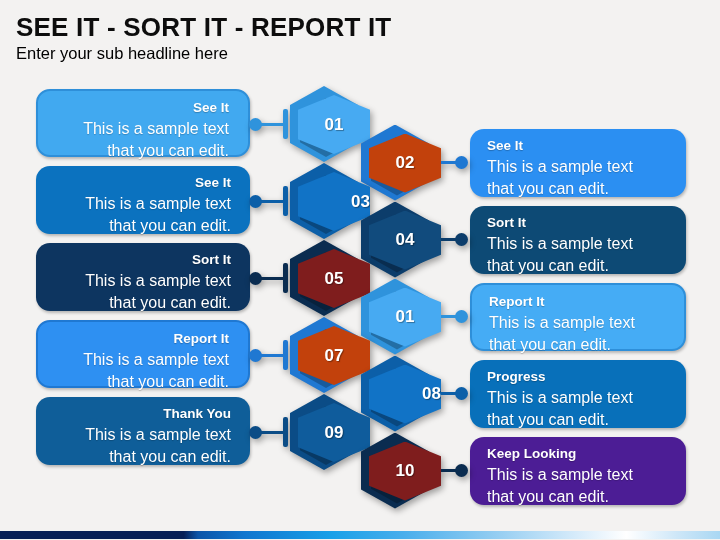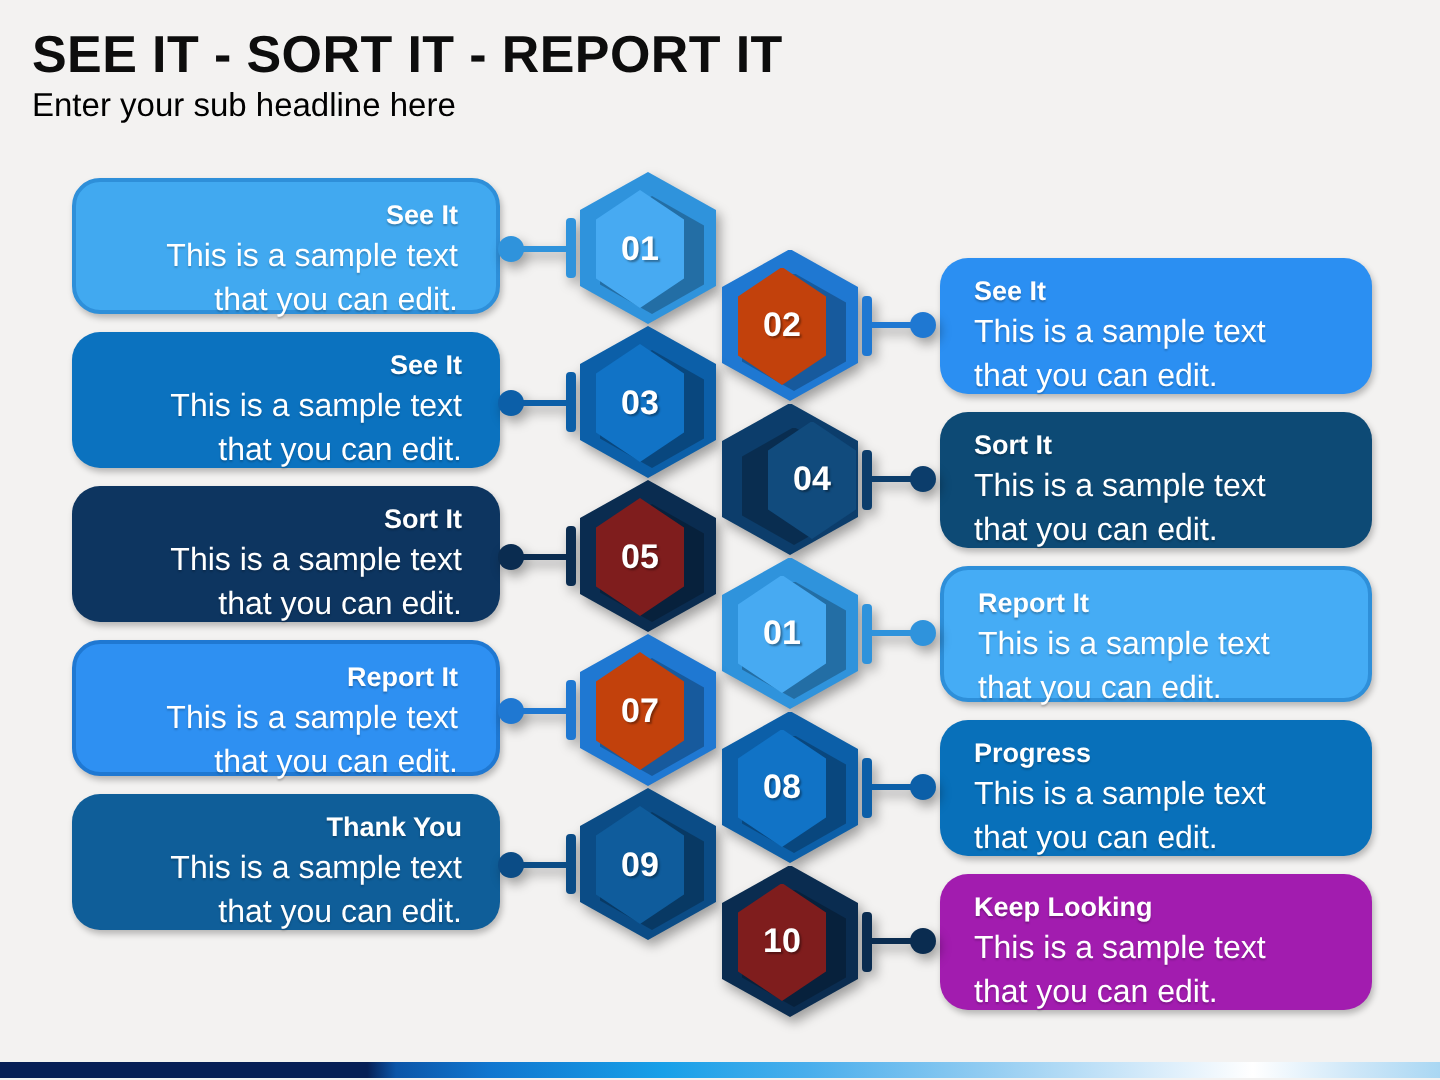--- a/index.html
+++ b/index.html
@@ -30,42 +30,42 @@
   .box-body{font-size:16px;line-height:1.4;text-shadow:0 1px 1px rgba(0,0,0,.2);}
   .lb1{background:#41a9f0;border:2px solid #2e8fd9;}
   .lb2{background:#0b72bf;}
   .lb3{background:#0d3560;}
   .lb4{background:#2e90f2;border:2px solid #1f78d2;}
   .lb5{background:#0f5e99;}
   .rb1{background:#2b8ff2;}
   .rb2{background:#0d4a75;}
   .rb3{background:#45acf5;border:2px solid #2e8fd9;}
   .rb4{background:#0870ba;}
-  .rb5{background:#a21caf;}
+  .rb5{background:#4c1d95;}
   
   .hex{
     position:absolute;width:68px;height:76px;
     filter:drop-shadow(2px 3px 3px rgba(0,0,0,.35));
   }
   .colA{left:290px;}
   .colB{left:361px;}
   .hex .outer{position:absolute;left:0;top:0;width:68px;height:76px;
     clip-path:polygon(50% 0,100% 25%,100% 75%,50% 100%,0 75%,0 25%);}
   .hex .hshadow{position:absolute;left:10px;top:12px;width:52px;height:59px;
     clip-path:polygon(50% 0,100% 25%,100% 75%,50% 100%,0 75%,0 25%);
     background:rgba(0,0,0,.25);}
-  .hex .inner{position:absolute;left:8px;top:9px;width:44px;height:59px;
+  .hex .inner{position:absolute;left:8px;top:9px;width:72px;height:59px;
     clip-path:polygon(50% 0,100% 25%,100% 75%,50% 100%,0 75%,0 25%);
     display:flex;align-items:center;justify-content:center;}
   .hex-num{color:#fff;font-weight:bold;font-size:17px;text-shadow:1px 1px 1px rgba(0,0,0,.35);}
   
   .pal-light  .outer{background:#2f93dc;} .pal-light  .inner{background:#47aaf2;} .pal-light  .conn{background:#2f93dc;}
   .pal-bright .outer{background:#1f78d2;} .pal-bright .inner{background:#c2410c;} .pal-bright .conn{background:#1f78d2;}
-  .pal-mid    .outer{background:#0c5fa8;} .pal-mid    .inner{background:#1173c6;} .pal-mid    .conn{background:#0c5fa8;}
-  .pal-steel  .outer{background:#0c3d6b;} .pal-steel  .inner{background:#114b7d;margin-left:15px;} .pal-steel  .conn{background:#0c3d6b;}
+  .pal-mid    .outer{background:#0c5fa8;} .pal-mid    .inner{background:#1173c6;justify-content:flex-end;} .pal-mid    .conn{background:#0c5fa8;}
+  .pal-steel  .outer{background:#0c3d6b;} .pal-steel  .inner{background:#114b7d;} .pal-steel  .conn{background:#0c3d6b;}
   .pal-middark .outer{background:#0b4c86;} .pal-middark .inner{background:#0f5c9c;} .pal-middark .conn{background:#0b4c86;}
   .pal-navy   .outer{background:#0a2c50;} .pal-navy   .inner{background:#7f1d1d;text-align:center;} .pal-navy   .conn{background:#0a2c50;}
   
   .conn{position:absolute;}
   .conn.bar{width:5px;height:30px;top:23px;border-radius:2px;}
   .conn.line{width:26px;height:3px;top:36.5px;}
   .conn.dot{width:13px;height:13px;border-radius:50%;top:31.5px;}
   .side-l .bar{left:-7px;}
   .side-l .line{left:-33px;}
   .side-l .dot{left:-41px;}

